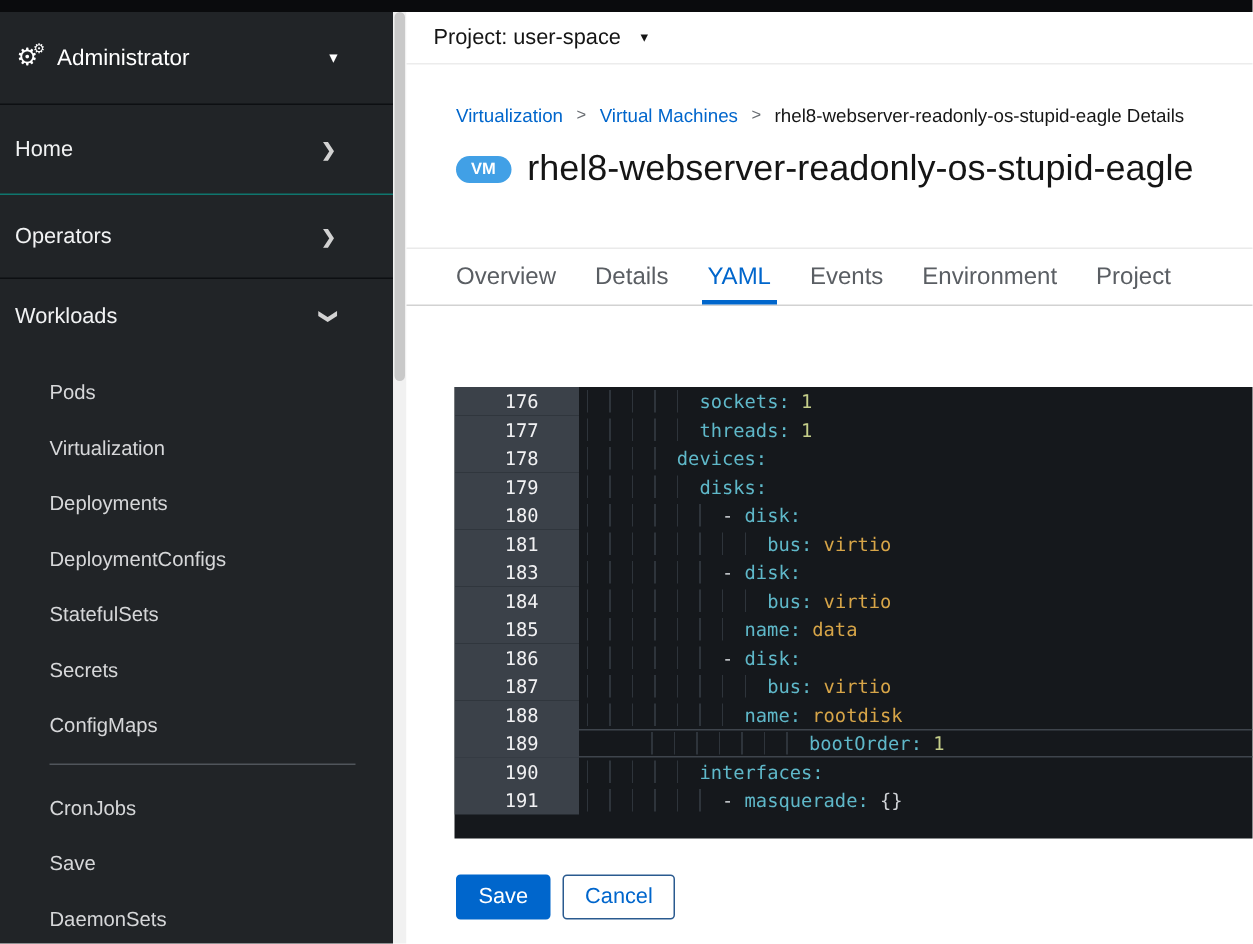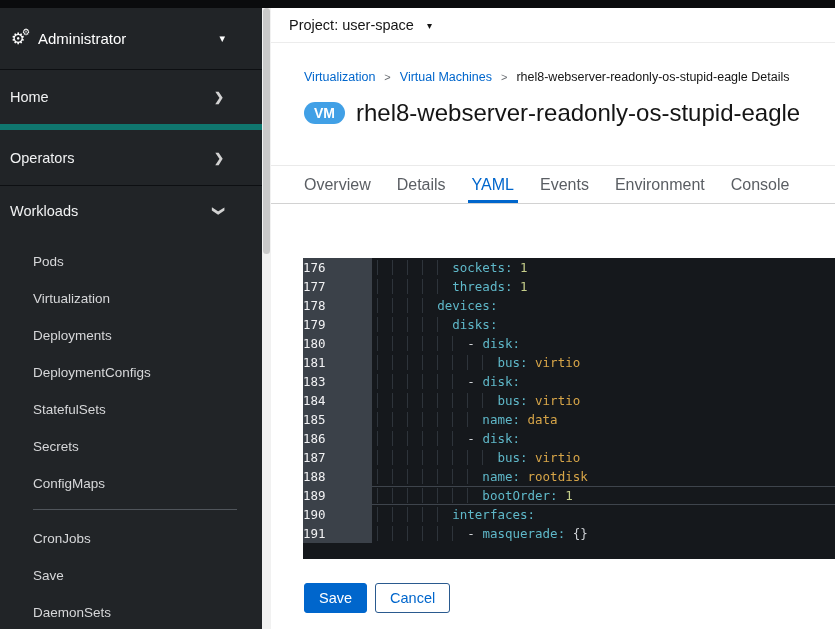--- a/index.html
+++ b/index.html
@@ -22,51 +22,51 @@
   
   .masthead{position:absolute;left:0;top:0;width:835px;height:8px;background:#0a0b0d;}
   
   .sidebar{position:absolute;left:0;top:8px;width:262px;height:621px;background:var(--sidebar-bg);overflow:hidden;}
   .persp{height:62px;display:flex;align-items:center;padding-left:11px;border-bottom:1px solid #0d0f12;}
   .persp-icon{color:#fff;font-size:16px;width:27px;position:relative;line-height:1;}
   .persp-icon .cog-small{position:absolute;font-size:9px;left:11px;top:-3px;}
   .persp-label{color:#fff;font-size:15px;}
   .persp-caret{margin-left:auto;margin-right:37px;color:#fff;font-size:11px;}
   .nav-item{display:flex;align-items:center;padding-left:10px;color:#f1f2f3;font-size:14.5px;cursor:pointer;}
-  .nav-item.h60{height:60px;border-bottom:6px solid #0f766e;}
+  .nav-item.h60{height:60px;border-bottom:1px solid #0f766e;}
   .nav-item.h56{height:56px;border-bottom:1px solid #0d0f12;}
   .nav-item.h50{height:50px;}
   .chev{margin-left:auto;margin-right:38px;color:#d2d2d2;font-size:12px;font-weight:bold;}
   .chev.down{transform:rotate(90deg);}
   .sub-list{padding-top:7px;}
   .sub-item{height:37px;display:flex;align-items:center;padding-left:33px;color:#d6d7d9;font-size:13.5px;cursor:pointer;}
   .sub-divider{height:1px;background:#50555b;margin:7px 25px 10px 33px;}
   
   .page-scroll{position:absolute;left:262px;top:8px;width:9px;height:621px;background:#f1f1f1;}
   .page-scroll .thumb{position:absolute;left:1px;top:0;width:7px;height:246px;background:#c9c9c9;border-radius:4px;}
   
   .content{position:absolute;left:271px;top:8px;width:564px;height:621px;background:#fff;}
   .project-bar{position:absolute;left:0;top:0;width:100%;height:35px;border-bottom:1px solid #ececec;display:flex;align-items:center;padding-left:18px;font-size:14.5px;color:#151515;cursor:pointer;}
   .project-caret{margin-left:13px;font-size:10px;color:#151515;}
   .breadcrumb{position:absolute;left:33px;top:62px;font-size:12.5px;display:flex;align-items:center;white-space:nowrap;}
   .crumb-link{color:var(--accent);cursor:pointer;text-decoration:none;}
   .crumb-current{color:#151515;}
   .crumb-sep{color:#6a6e73;font-size:11px;margin:0 9px;}
   .page-title{position:absolute;left:33px;top:91px;display:flex;align-items:center;white-space:nowrap;}
-  .vm-badge{background:var(--badge-blue);color:#fff;font-size:14px;font-weight:bold;padding:3px 10px;border-radius:13px;margin-right:11px;}
+  .vm-badge{background:var(--badge-blue);color:#fff;font-size:11px;font-weight:bold;padding:3px 10px;border-radius:13px;margin-right:11px;}
   .title-text{font-size:24px;font-weight:400;color:#151515;}
   .tabs{position:absolute;left:0;top:157px;width:100%;height:39px;border-top:1px solid #eaeaea;border-bottom:1px solid #d2d2d2;display:flex;padding-left:20px;}
   .tab{position:relative;display:flex;align-items:center;padding:0 13px;font-size:16px;color:#5a5e63;cursor:pointer;white-space:nowrap;}
   .tab.active{color:var(--accent);}
   .tab.active::after{content:"";position:absolute;left:9px;right:9px;bottom:0;height:3px;background:var(--accent);}
   
   .editor{position:absolute;left:32px;right:0;top:250px;height:301px;background:var(--ed-bg);overflow:hidden;font-family:"DejaVu Sans Mono",monospace;font-size:12.5px;line-height:19px;}
   .ed-row{display:flex;height:19px;}
-  .ed-row.current{box-shadow:inset 0 1px 0 #3e444c, inset 0 -1px 0 #3e444c;}
-  .ln{flex:none;width:69px;background:var(--ed-gutter);color:#f1f1f3;padding-right:27px;}
+  .ed-row.current{box-shadow:inset 0 1px 0 #3e444c, inset 0 -1px 0 #3e444c;gap:43px;}
+  .ln{flex:none;width:83px;background:var(--ed-gutter);color:#f1f1f3;text-align:right;padding-right:27px;}
   .code{flex:1;white-space:pre;padding-left:5px;color:#cfd2d6;}
   .seg-key{color:var(--tok-key);}
   .seg-str{color:var(--tok-str);}
   .seg-num{color:var(--tok-num);}
   .seg-pun{color:var(--tok-pun);}
   .indent{background-image:repeating-linear-gradient(to right,#2e343b 0,#2e343b 1px,transparent 1px,transparent 2ch);}
   
   .actions{position:absolute;left:33px;top:575px;display:flex;align-items:center;}
   .btn{font-family:"Liberation Sans",sans-serif;font-size:14.5px;border-radius:3px;padding:6px 14px;cursor:pointer;}
   .btn-primary{background:var(--accent);color:#fff;border:1px solid var(--accent);margin-right:8px;}
@@ -135,21 +135,21 @@
     <span class="vm-badge">VM</span>
     <h1 class="title-text">rhel8-webserver-readonly-os-stupid-eagle</h1>
   </div>
 
   <div class="tabs" id="tabs">
       <div class="tab">Overview</div>
       <div class="tab">Details</div>
       <div class="tab active">YAML</div>
       <div class="tab">Events</div>
       <div class="tab">Environment</div>
-      <div class="tab">Console</div>
+      <div class="tab">Project</div>
     </div>
 
   <div class="editor" id="editor">
       <div class="ed-row">
         <div class="ln">176</div>
         <pre class="code"><span class="seg-ws indent">          </span><span class="seg-key">sockets:</span><span class="seg-ws"> </span><span class="seg-num">1</span></pre>
       </div>
       <div class="ed-row">
         <div class="ln">177</div>
         <pre class="code"><span class="seg-ws indent">          </span><span class="seg-key">threads:</span><span class="seg-ws"> </span><span class="seg-num">1</span></pre>

